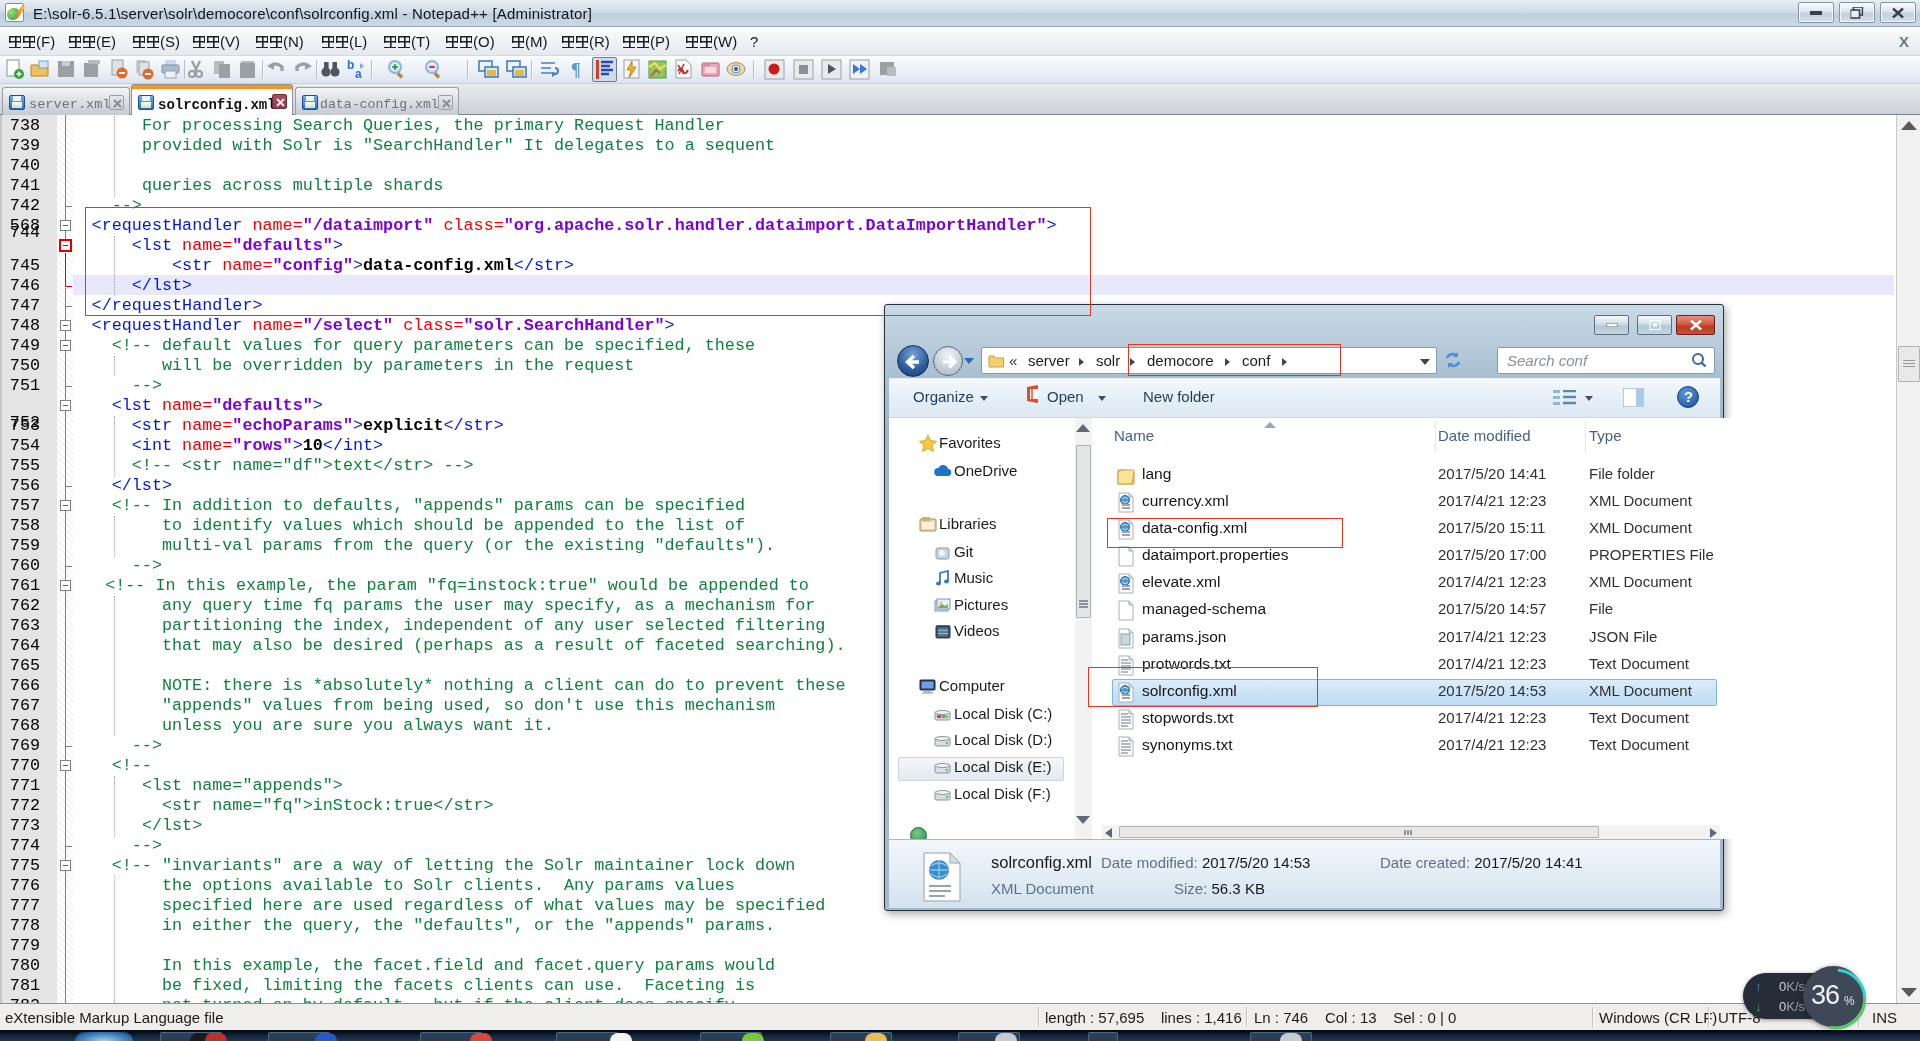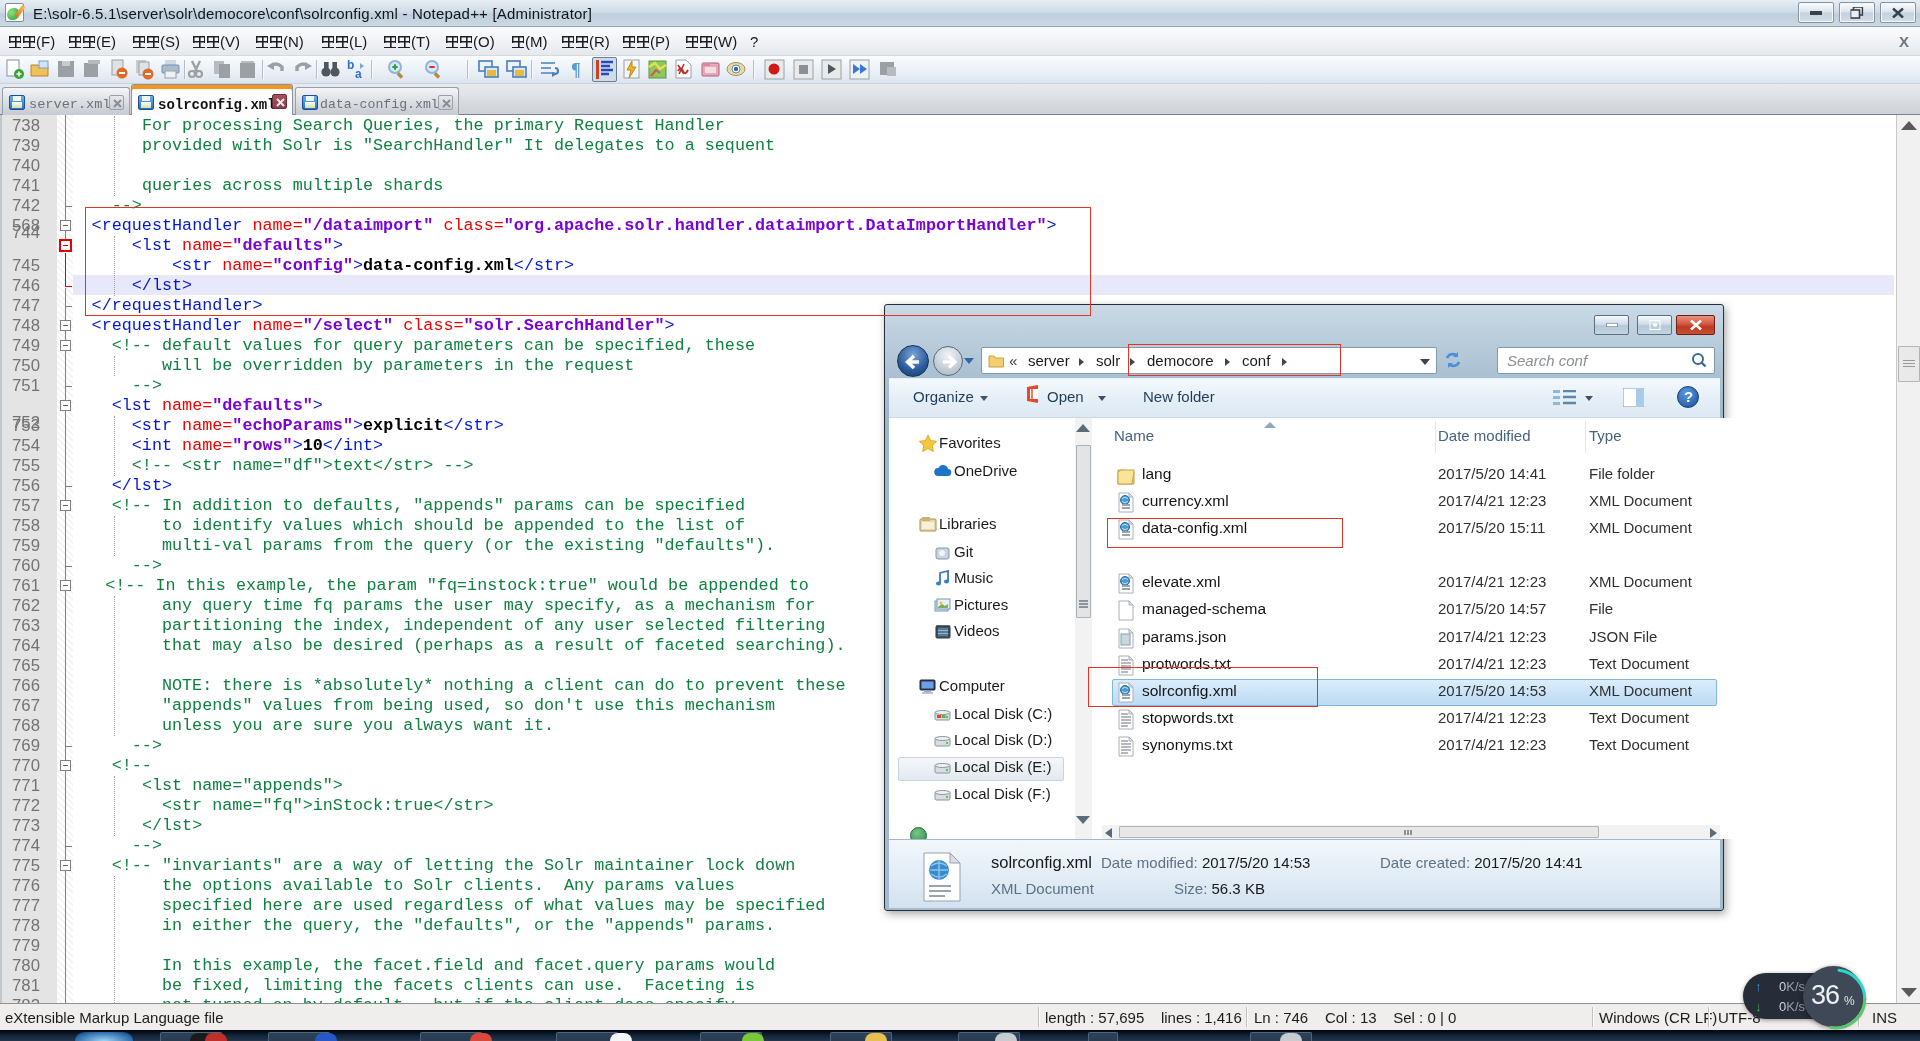--- a/index.html
+++ b/index.html
@@ -42,21 +42,21 @@
 .floppy{position:absolute;left:6px;top:7px;width:16px;height:15px;background:linear-gradient(#6db1e8,#2a6fc0);border:1px solid #1d4f93;border-radius:2px;}
 .tab.act .floppy{top:10px}
 .floppy:before{content:"";position:absolute;left:3px;top:0;width:8px;height:5px;background:#eef4fb;}
 .floppy:after{content:"";position:absolute;left:2px;bottom:1px;width:10px;height:6px;background:linear-gradient(#fdfefe,#cfe0a8);}
 .tclose{position:absolute;right:5px;width:15px;height:15px;border:1px solid #9aa1a9;border-radius:2px;background:linear-gradient(#e8eaec,#c9ced3);top:7px}
 .tab.act .tclose{top:9px;background:linear-gradient(#a65160,#8c3d4e);border-color:#6e2f3d}
 .tclose svg{position:absolute;left:2px;top:2px}
 
 #editor{left:0;top:115px;width:1920px;height:888px;background:#fff;}
 #gutter{left:0;top:0;width:57px;height:888px;background:#e4e4e4;border-left:2px solid #bfc6cc;}
-.ln{position:absolute;right:17px;height:20px;line-height:20px;font-family:Liberation Sans, sans-serif;font-size:16.75px;color:#737373;}
+.ln{position:absolute;right:17px;height:20px;line-height:20px;font-family:Liberation Mono, monospace;font-size:16.75px;color:#000000;}
 #foldcol{left:57px;top:0;width:16px;height:888px;background:repeating-linear-gradient(45deg,#ffffff 0 2.5px,#f5f5f5 2.5px 4.5px);}
 .fline{position:absolute;width:1px;background:#808080;}
 .ftick{position:absolute;height:1px;background:#808080;}
 .fbox{position:absolute;width:11px;height:11px;background:#fff;border:1px solid #808080;}
 .fbox:after{content:"";position:absolute;left:2px;top:4px;width:5px;height:1px;background:#606060;}
 .fbox.red{border:2px solid #e40000;width:13px;height:13px}
 .fbox.red:after{left:2px;top:3.5px;background:#e40000}
 .codeline{position:absolute;height:20px;line-height:20px;font-family:"Liberation Mono",monospace;font-size:16.75px;color:#000;white-space:pre}
 .cB{color:#0018dc}.cR{color:#f20000}.cP{color:#7c00d8;font-weight:bold}.cG{color:#108040}.cK{color:#000;font-weight:bold}
 #curline{left:73px;top:160px;width:1821px;height:20px;background:#e8e8fb;}
@@ -688,20 +688,29 @@
               <path d="M2 1 h10 l4 4 v15 H2 z" fill="#fff" stroke="#a8b0b8"></path>
               <path d="M12 1 l4 4 h-4z" fill="#e0e6ea" stroke="#a8b0b8"></path>
               <circle cx="8" cy="8" r="4.5" fill="#4a9ad8" stroke="#2a6aa0"></circle>
               <path d="M5 6.5 q3 -2.5 6 0 M5 9.5 q3 2.5 6 0" stroke="#b8e0f0" stroke-width="1" fill="none"></path>
               <path d="M5 13 h8 M5 16 h8" stroke="#9aa2aa" stroke-width="1.8"></path>
             </svg></div>
           <div class="nm">data-config.xml</div>
           <div class="dt">2017/5/20 15:11</div>
           <div class="tp">XML Document</div>
         </div>
+<div class="frow" style="top:125.04999999999998px">
+          <div class="abs" style="left:15px;top:3px;width:18px;height:21px"><svg width="18" height="21">
+              <path d="M2 1 h10 l4 4 v15 H2 z" fill="#fff" stroke="#a8b0b8"></path>
+              <path d="M12 1 l4 4 h-4z" fill="#e0e6ea" stroke="#a8b0b8"></path>
+            </svg></div>
+          <div class="nm">dataimport.properties</div>
+          <div class="dt">2017/5/20 17:00</div>
+          <div class="tp">PROPERTIES File</div>
+        </div>
 <div class="frow" style="top:152.2px">
           <div class="abs" style="left:15px;top:3px;width:18px;height:21px"><svg width="18" height="21">
               <path d="M2 1 h10 l4 4 v15 H2 z" fill="#fff" stroke="#a8b0b8"></path>
               <path d="M12 1 l4 4 h-4z" fill="#e0e6ea" stroke="#a8b0b8"></path>
               <circle cx="8" cy="8" r="4.5" fill="#4a9ad8" stroke="#2a6aa0"></circle>
               <path d="M5 6.5 q3 -2.5 6 0 M5 9.5 q3 2.5 6 0" stroke="#b8e0f0" stroke-width="1" fill="none"></path>
               <path d="M5 13 h8 M5 16 h8" stroke="#9aa2aa" stroke-width="1.8"></path>
             </svg></div>
           <div class="nm">elevate.xml</div>
           <div class="dt">2017/4/21 12:23</div>

